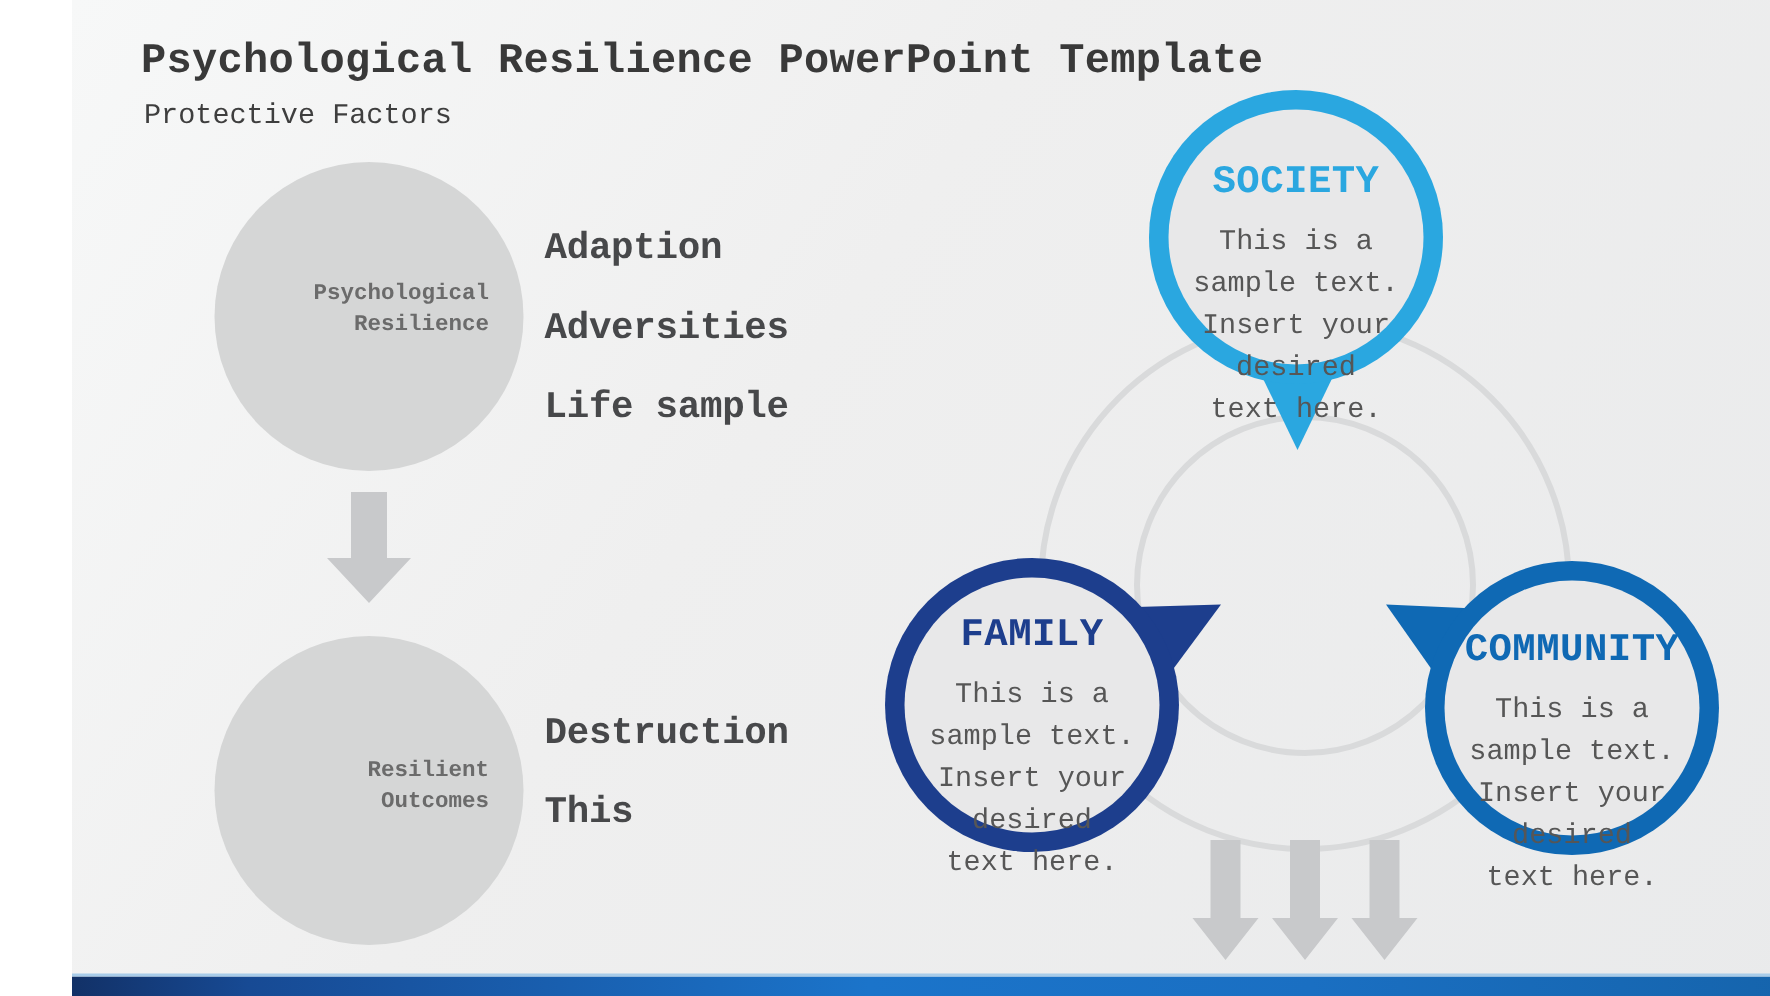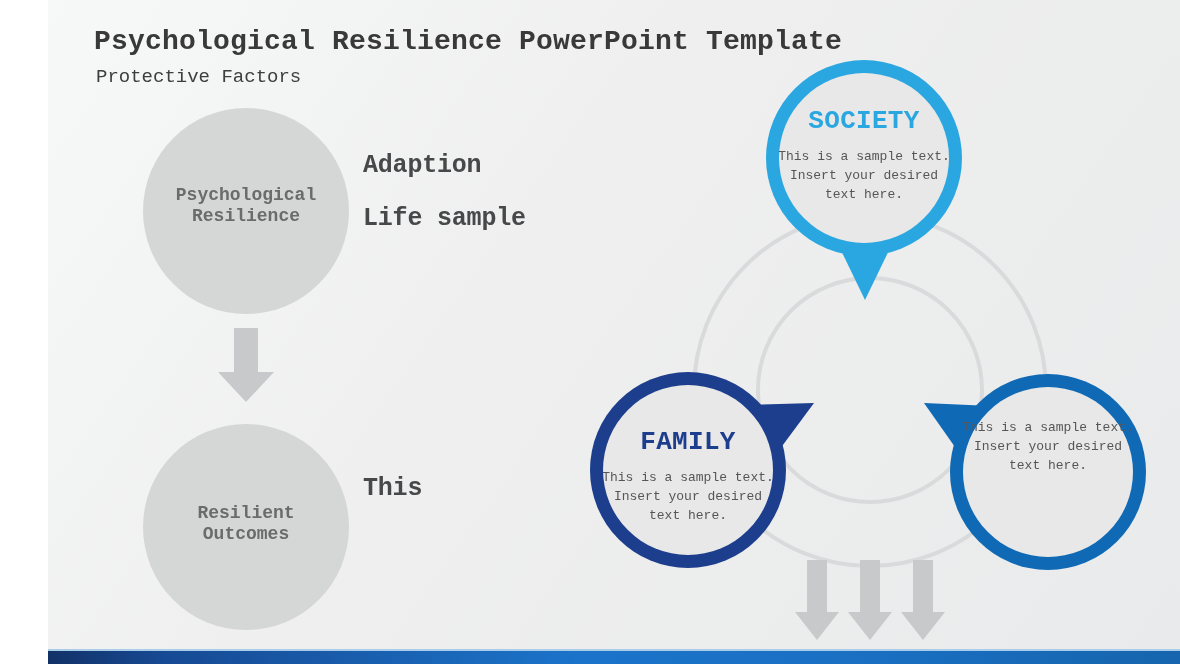--- a/index.html
+++ b/index.html
@@ -16,42 +16,42 @@
   .page-title{
     left:46px;top:26px;width:760px;
     font-size:28px;font-weight:bold;color:#393939;letter-spacing:.2px;
   }
   .page-subtitle{
     left:48px;top:66px;width:400px;
     font-size:19px;color:#3e3e3e;
   }
   .diagram-svg{left:0;top:0;}
   .circle-label{
-    width:160px;text-align:center;
-    font-size:18px;font-weight:bold;color:#6b6b6b;line-height:21px;
+    width:160px;text-align:right;
+    font-size:15px;font-weight:bold;color:#6b6b6b;line-height:21px;
   }
   .circle-label.top{left:118px;top:185px;}
   .circle-label.bottom{left:118px;top:503px;}
   .item-list{left:315px;width:240px;}
   .item-list.top{top:151px;}
   .item-list.bottom{top:474px;}
   .item-list .item{
     font-size:25px;font-weight:bold;color:#47484a;
     line-height:30px;margin-bottom:23px;letter-spacing:-.2px;
   }
   .bubble-text{width:180px;text-align:center;}
   .bubble-text .bubble-title{
     font-size:26px;font-weight:bold;letter-spacing:.3px;margin-bottom:11px;
   }
   .bubble-text .bubble-body{
-    font-size:13px;color:#565656;line-height:1.48;
+    font-size:19px;color:#565656;line-height:1.48;
   }
   .bubble-text.society{left:726px;top:106px;}
   .bubble-text.society .bubble-title{color:#2aa7e0;}
-  .bubble-text.family{left:550px;top:427px;}
+  .bubble-text.family{left:550px;top:408px;}
   .bubble-text.family .bubble-title{color:#1d3e8d;}
   .bubble-text.community{left:910px;top:418px;}
   .bubble-text.community .bubble-title{color:#0f69b4;}
   .center-label{
     left:712px;top:334px;width:220px;text-align:center;
     font-size:25px;font-weight:bold;color:#2c2c2c;line-height:34px;letter-spacing:.5px;
   }
   .outcome-label{
     left:903px;top:575px;width:200px;
     font-size:20px;font-weight:bold;color:#222;line-height:29px;
@@ -93,45 +93,48 @@
     <polygon points="759,560 779,560 779,612 791,612 769,640 747,612 759,612" fill="#c8c9cb"></polygon>
     <polygon points="812,560 832,560 832,612 844,612 822,640 800,612 812,612" fill="#c8c9cb"></polygon>
     <polygon points="865,560 885,560 885,612 897,612 875,640 853,612 865,612" fill="#c8c9cb"></polygon>
   </svg>
 
   <div class="abs circle-label top pre">Psychological
 Resilience</div>
 
   <div class="abs item-list top">
     <div class="item">Adaption</div>
+    <div class="item">Adversities</div>
     <div class="item">Life sample</div>
   </div>
 
   <div class="abs circle-label bottom pre">Resilient
 Outcomes</div>
 
   <div class="abs item-list bottom">
+    <div class="item">Destruction</div>
     <div class="item">This</div>
   </div>
 
   <div class="abs bubble-text society">
     <div class="bubble-title">SOCIETY</div>
     <div class="bubble-body pre">This is a sample text.
 Insert your desired
 text here.</div>
   </div>
 
   <div class="abs bubble-text family">
     <div class="bubble-title">FAMILY</div>
     <div class="bubble-body pre">This is a sample text.
 Insert your desired
 text here.</div>
   </div>
 
   <div class="abs bubble-text community">
+    <div class="bubble-title">COMMUNITY</div>
     <div class="bubble-body pre">This is a sample text.
 Insert your desired
 text here.</div>
   </div>
 
 
 
   <div class="abs footer-bar"></div>
 
 </div>

